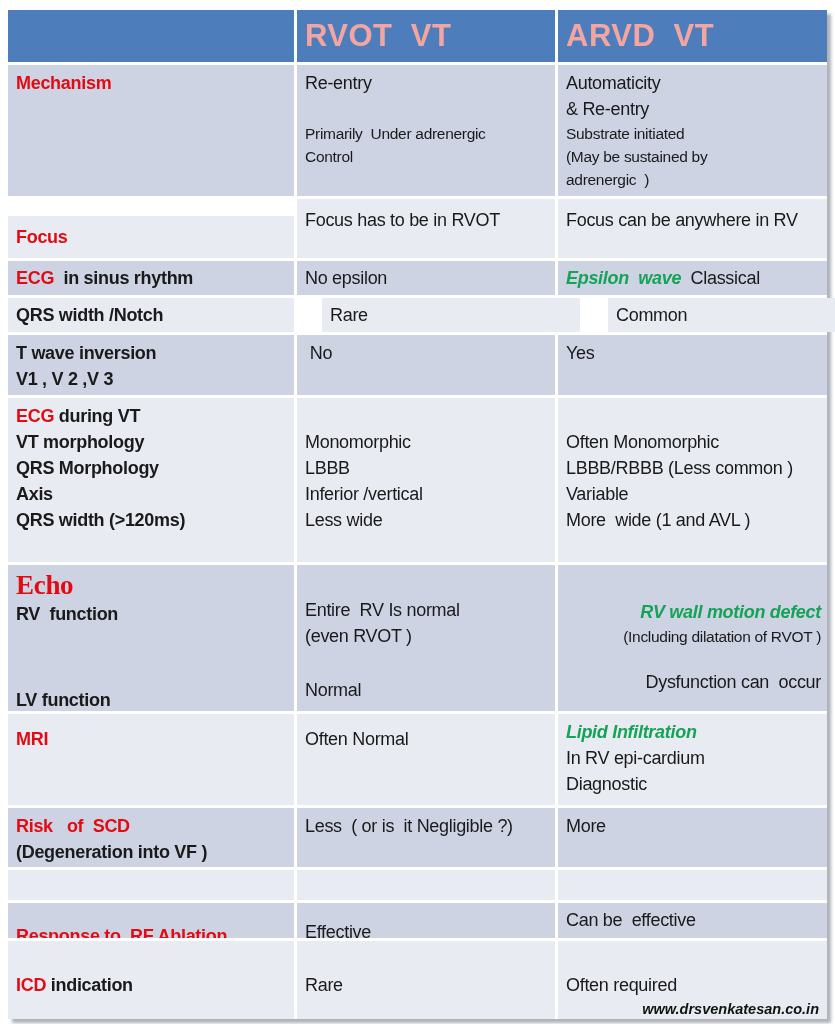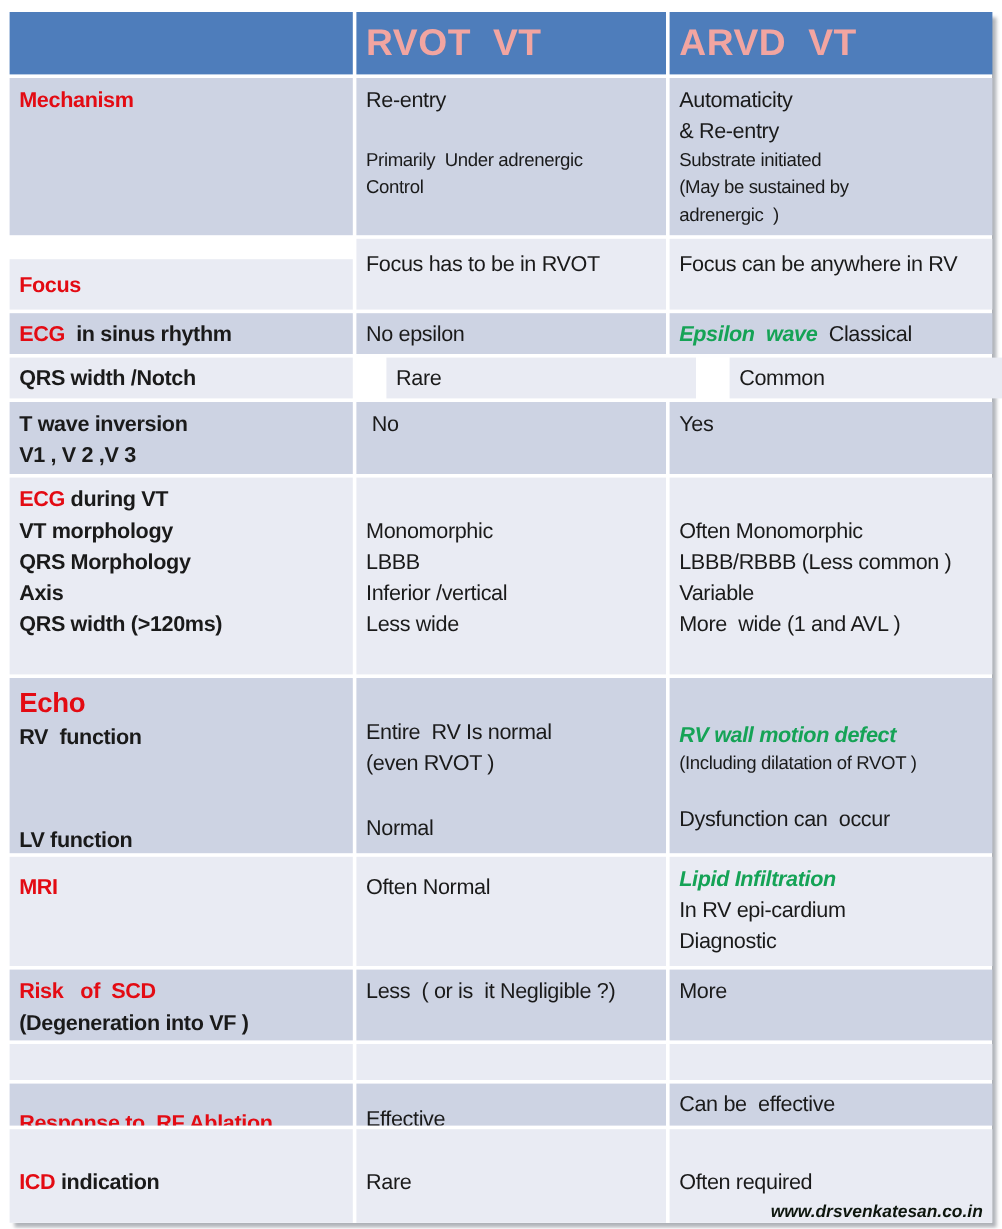--- a/index.html
+++ b/index.html
@@ -44,21 +44,21 @@
   .header .cell{
     background:var(--header-blue);
     display:flex;align-items:center;
     padding-top:0;
     font-size:31px;font-weight:bold;
     color:var(--header-pink);
     letter-spacing:0.5px;
   }
   .line{min-height:26px;}
   .line.small{font-size:15.5px;line-height:23px;min-height:23px;}
-  .line.big{font-size:23px;line-height:31px;min-height:31px;}
+  .line.big{font-size:27px;line-height:31px;min-height:31px;font-family:Liberation Serif, serif;}
   .line.right{text-align:right;line-height:20px;min-height:20px;padding-right:2px;}
   .seg.red{color:var(--red);font-weight:bold;}
   .seg.bold{font-weight:bold;color:var(--ink);}
   .seg.green{color:var(--green);font-weight:bold;font-style:italic;}
   .seg.site{
     color:var(--site);
     font-size:14.5px;font-weight:bold;font-style:italic;
     letter-spacing:0;
   }
   .gap{width:100%;}
@@ -100,21 +100,21 @@
           <div class="cell" style="padding-top: 5px;"><div class="line"><span class="seg">Yes</span></div></div>
         </div>
         <div class="row light" style="height: 164px;">
           <div class="cell" style="padding-top: 5px;"><div class="line"><span class="seg red">ECG</span><span class="seg bold"> during VT</span></div><div class="line"><span class="seg bold">VT morphology</span></div><div class="line"><span class="seg bold">QRS Morphology</span></div><div class="line"><span class="seg bold">Axis</span></div><div class="line"><span class="seg bold">QRS width (&gt;120ms)</span></div></div>
           <div class="cell" style="padding-top: 5px;"><div class="gap" style="height: 26px;"></div><div class="line"><span class="seg">Monomorphic</span></div><div class="line"><span class="seg">LBBB</span></div><div class="line"><span class="seg">Inferior /vertical</span></div><div class="line"><span class="seg">Less wide</span></div></div>
           <div class="cell" style="padding-top: 5px;"><div class="gap" style="height: 26px;"></div><div class="line"><span class="seg">Often Monomorphic</span></div><div class="line"><span class="seg">LBBB/RBBB (Less common )</span></div><div class="line"><span class="seg">Variable</span></div><div class="line"><span class="seg">More  wide (1 and AVL )</span></div></div>
         </div>
         <div class="row dark" style="height: 146px;">
           <div class="cell" style="padding-top: 5px;"><div class="line big"><span class="seg red">Echo</span></div><div class="line"><span class="seg bold">RV  function</span></div><div class="gap" style="height: 60px;"></div><div class="line"><span class="seg bold">LV function</span></div></div>
           <div class="cell" style="padding-top: 5px;"><div class="gap" style="height: 27px;"></div><div class="line"><span class="seg">Entire  RV Is normal</span></div><div class="line"><span class="seg">(even RVOT )</span></div><div class="gap" style="height: 28px;"></div><div class="line"><span class="seg">Normal</span></div></div>
-          <div class="cell" style="padding-top: 5px;"><div class="gap" style="height: 29px;"></div><div class="line"><span class="seg green">RV wall motion defect</span></div><div class="line small"><span class="seg">(Including dilatation of RVOT )</span></div><div class="gap" style="height: 21px;"></div><div class="line"><span class="seg">Dysfunction can  occur</span></div></div>
+          <div class="cell" style="padding-top: 5px; text-align: right;"><div class="gap" style="height: 29px;"></div><div class="line"><span class="seg green">RV wall motion defect</span></div><div class="line small"><span class="seg">(Including dilatation of RVOT )</span></div><div class="gap" style="height: 21px;"></div><div class="line"><span class="seg">Dysfunction can  occur</span></div></div>
         </div>
         <div class="row light" style="height: 91px;">
           <div class="cell" style="padding-top: 12px;"><div class="line"><span class="seg red">MRI</span></div></div>
           <div class="cell" style="padding-top: 12px;"><div class="line"><span class="seg">Often Normal</span></div></div>
           <div class="cell" style=""><div class="line"><span class="seg green">Lipid Infiltration</span></div><div class="line"><span class="seg">In RV epi-cardium</span></div><div class="line"><span class="seg">Diagnostic</span></div></div>
         </div>
         <div class="row dark" style="height: 59px;">
           <div class="cell" style="padding-top: 5px;"><div class="line"><span class="seg red">Risk   of  SCD</span></div><div class="line"><span class="seg bold">(Degeneration into VF )</span></div></div>
           <div class="cell" style="padding-top: 5px;"><div class="line"><span class="seg">Less  ( or is  it Negligible ?)</span></div></div>
           <div class="cell" style="padding-top: 5px;"><div class="line"><span class="seg">More</span></div></div>

